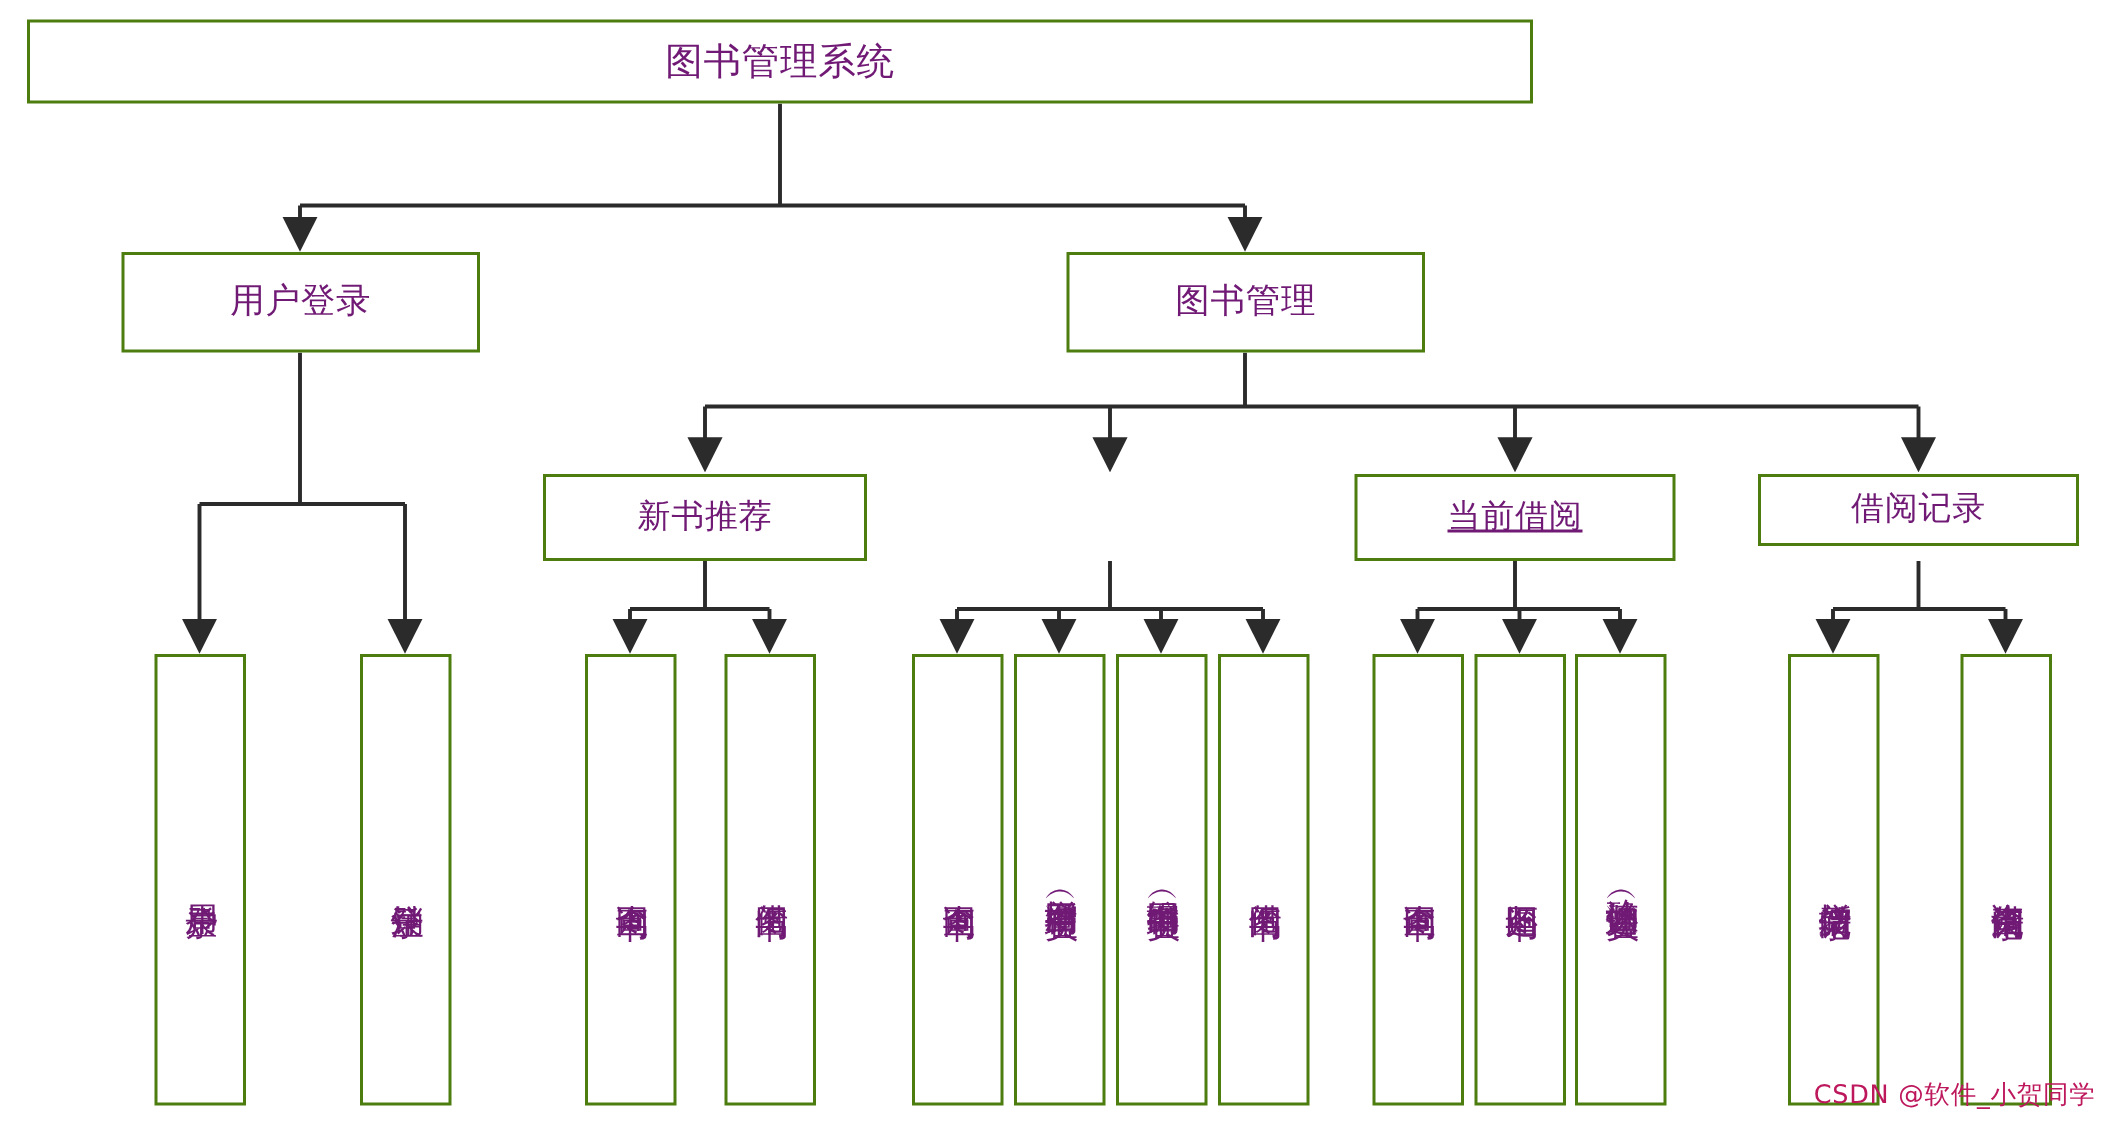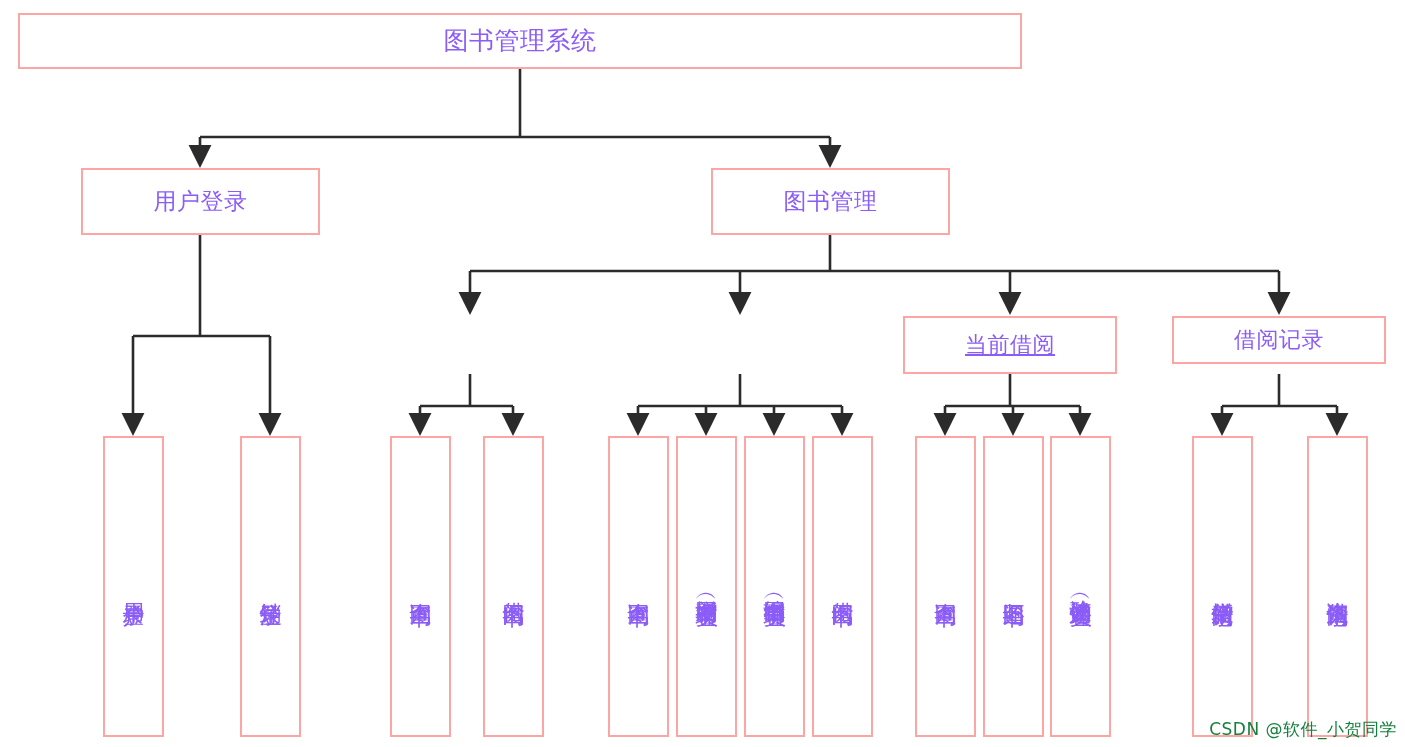--- a/index.html
+++ b/index.html
@@ -22,25 +22,25 @@
     position: absolute;
     left: 0;
     top: 0;
     width: 1405px;
     height: 747px;
   }
   .node {
     position: absolute;
     box-sizing: border-box;
     background: #ffffff;
-    border: 2px solid #fca5a5;
+    border: 2px solid #4d7c0f;
     display: flex;
     align-items: center;
     justify-content: center;
-    color: #8b5cf6;
+    color: #701a75;
   }
   .node.level-0 {
     font-size: 25px;
   }
   .node.level-1 {
     font-size: 23px;
   }
   .node.level-2 {
     font-size: 22px;
   }
@@ -62,21 +62,21 @@
     font-size: 22px;
     line-height: 1.18;
     letter-spacing: 1px;
     max-height: 100%;
   }
   #watermark {
     position: absolute;
     right: 8px;
     bottom: 6px;
     font-size: 17px;
-    color: #15803d;
+    color: #be185d;
     letter-spacing: 0.5px;
     white-space: nowrap;
     pointer-events: none;
   }
 </style>
 </head>
 <body>
 
 <div id="diagram-root">
 
@@ -135,20 +135,23 @@
   </div>
 
   <div class="node level-1" style="left:81px; top:168px; width:239px; height:67px;">
     <span class="node-label">用户登录</span>
   </div>
 
   <div class="node level-1" style="left:711px; top:168px; width:239px; height:67px;">
     <span class="node-label">图书管理</span>
   </div>
 
+  <div class="node level-2" style="left:362px; top:316px; width:216px; height:58px;">
+    <span class="node-label">新书推荐</span>
+  </div>
 
 
   <div class="node level-2" style="left:903px; top:316px; width:214px; height:58px;text-decoration:underline;">
     <span class="node-label">当前借阅</span>
   </div>
 
   <div class="node level-2" style="left:1172px; top:316px; width:214px; height:48px;">
     <span class="node-label">借阅记录</span>
   </div>
 

